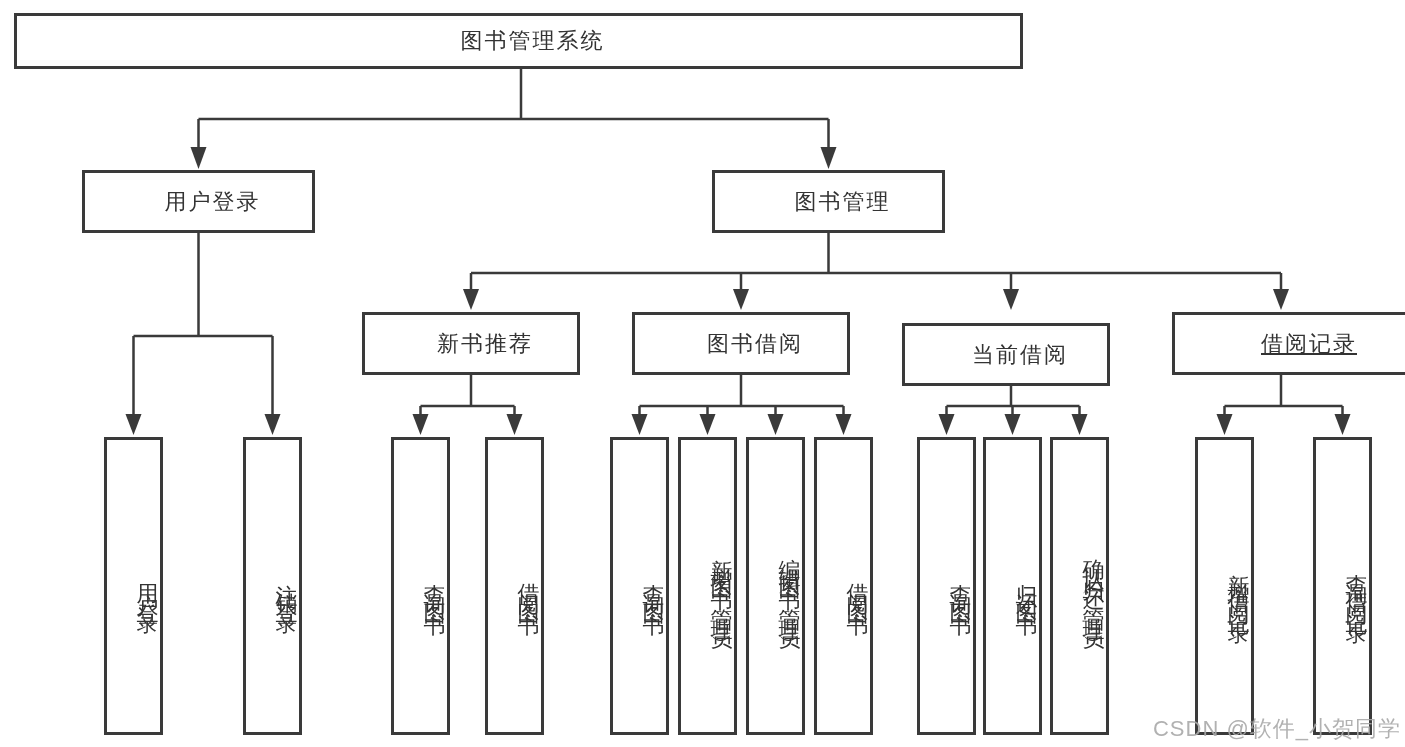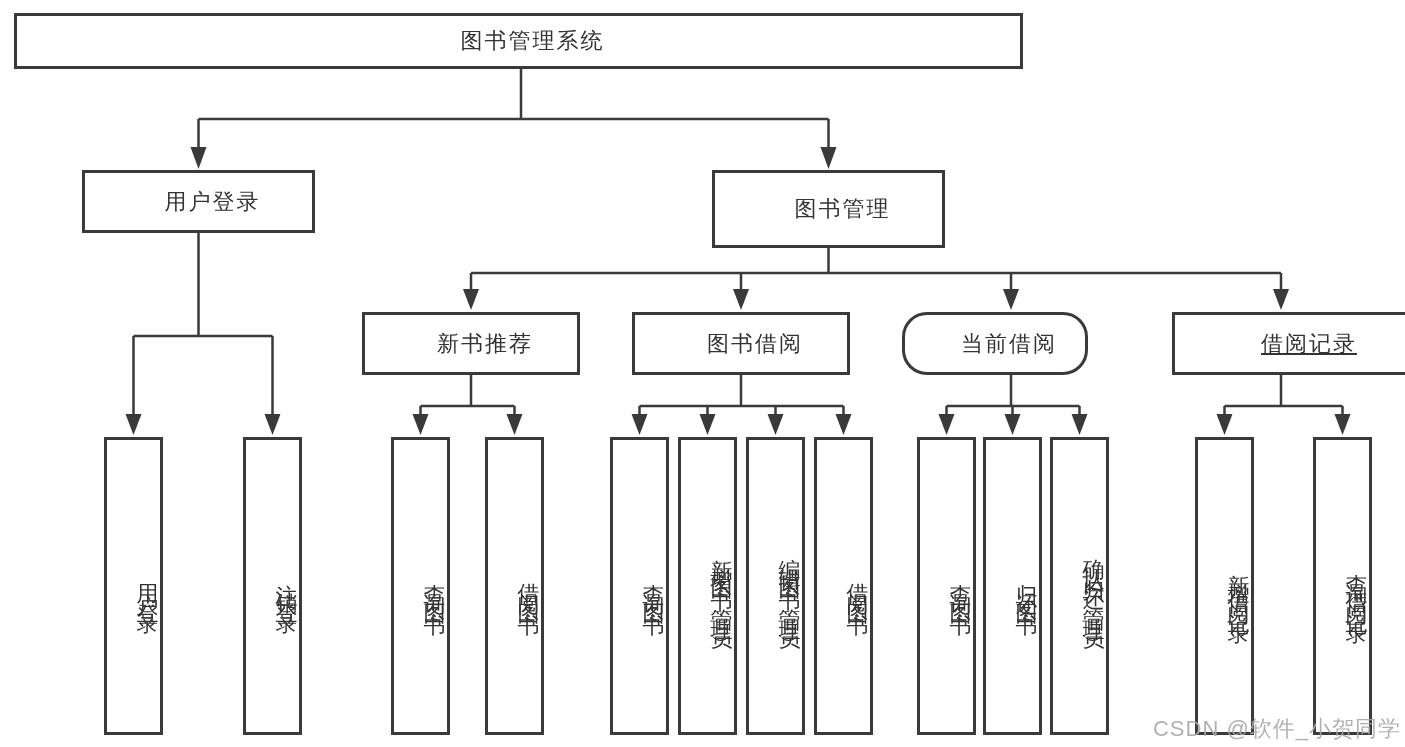--- a/index.html
+++ b/index.html
@@ -61,31 +61,31 @@
     </g>
   </svg>
 
   <div class="node" style="left:14px; top:13px; width:1009px; height:56px;">
     <span class="label h-label">图书管理系统</span>
   </div>
 
   <div class="node" style="left:82px; top:170px; width:233px; height:63px;">
     <span class="label h-label">用户登录</span>
   </div>
-  <div class="node" style="left:712px; top:170px; width:233px; height:78px;">
+  <div class="node" style="left:712px; top:170px; width:233px; height:63px;">
     <span class="label h-label">图书管理</span>
   </div>
 
   <div class="node" style="left:362px; top:312px; width:218px; height:63px;">
     <span class="label h-label">新书推荐</span>
   </div>
   <div class="node" style="left:632px; top:312px; width:218px; height:63px;">
     <span class="label h-label">图书借阅</span>
   </div>
-  <div class="node" style="left:902px; top:312px; width:186px; height:63px;border-radius:25px;">
+  <div class="node" style="left:902px; top:323px; width:208px; height:63px;">
     <span class="label h-label">当前借阅</span>
   </div>
   <div class="node" style="left:1172px; top:312px; width:246px; height:63px;text-decoration:underline;">
     <span class="label h-label">借阅记录</span>
   </div>
 
   <div class="node" style="left:104px; top:437px; width:59px; height:298px;">
     <span class="label v-label">用户登录</span>
   </div>
   <div class="node" style="left:243px; top:437px; width:59px; height:298px;">

